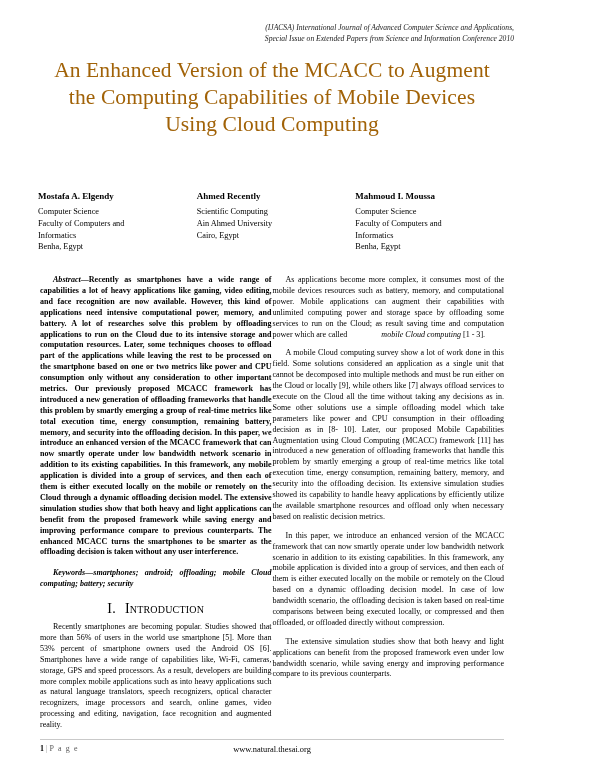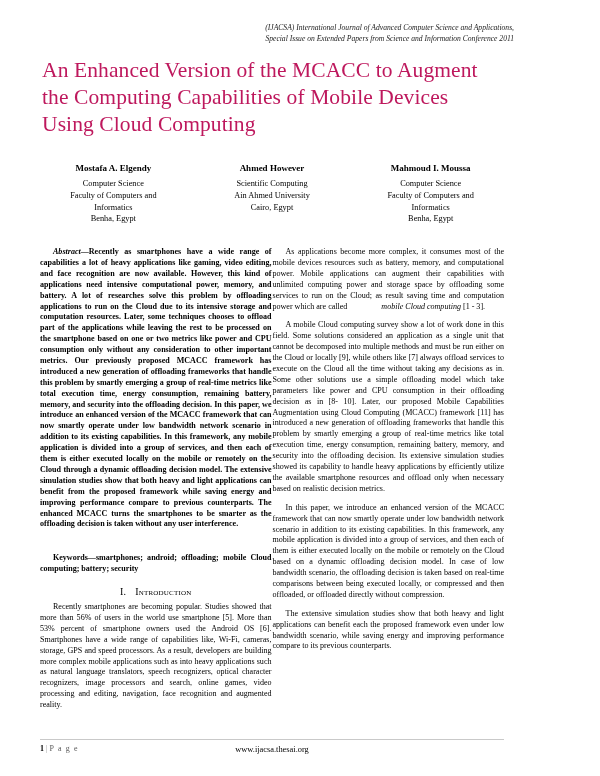--- a/index.html
+++ b/index.html
@@ -31,38 +31,39 @@
     font-style: italic;
     font-size: 7.6px;
     line-height: 1.45;
     color: #1a1a1a;
   }
   .running-head div { white-space: nowrap; }
 
   
   .title {
     margin: 13px 42px 0 42px;
+    text-align: center;
     font-size: 21.5px;
     line-height: 1.26;
     font-weight: normal;
     letter-spacing: 0.1px;
-    color: #be185d;
+    color: #a16207;
   }
 
   
   .authors {
     display: flex;
     margin: 24px 34px 0 34px;
   }
   .author {
     flex: 1 1 33.33%;
-    text-align: center;
     font-size: 8.3px;
     line-height: 1.42;
     padding: 0 4px;
+    margin-top: 28px;
   }
   .author .aname {
     font-weight: bold;
     font-size: 9px;
     margin-bottom: 3px;
     display: block;
   }
   .author .aline { display: block; }
 
   
@@ -81,34 +82,35 @@
     font-size: 8.05px;
     line-height: 1.355;
     text-align: justify;
     text-indent: 13px;
     hyphens: none;
   }
   p.para.abs {
     font-weight: bold;
   }
   p.para.kw {
-    font-weight: bold;
-    margin-top: 23px;
+    font-style: italic;
+    font-weight: bold;
+    margin-top: 10px;
   }
   .abstract-lead {
     font-style: italic;
     font-weight: bold;
   }
   .ital { font-style: italic; padding-left: 32px; }
 
   
   .sec-head {
     margin: 11px 0 5px 0;
     text-align: center;
-    font-size: 10px;
+    font-size: 14px;
     font-variant: small-caps;
     letter-spacing: 0.2px;
   }
   .sec-head .num {
     font-variant: normal;
     margin-right: 9px;
   }
 
   
   .footer {
@@ -135,35 +137,35 @@
     margin-top: -8px;
   }
 </style>
 </head>
 <body>
 
 <div class="page">
 
   <div class="running-head">
     <div>(IJACSA) International Journal of Advanced Computer Science and Applications,</div>
-    <div>Special Issue on Extended Papers from Science and Information Conference 2011</div>
+    <div>Special Issue on Extended Papers from Science and Information Conference 2010</div>
   </div>
 
   <h1 class="title">An Enhanced Version of the MCACC to Augment the Computing Capabilities of Mobile Devices Using Cloud Computing</h1>
 
   <div class="authors">
     <div class="author">
       <span class="aname">Mostafa A. Elgendy</span>
       <span class="aline">Computer Science</span>
       <span class="aline">Faculty of Computers and</span>
       <span class="aline">Informatics</span>
       <span class="aline">Benha, Egypt</span>
     </div>
     <div class="author">
-      <span class="aname">Ahmed However</span>
+      <span class="aname">Ahmed Recently</span>
       <span class="aline">Scientific Computing</span>
       <span class="aline">Ain Ahmed University</span>
       <span class="aline">Cairo, Egypt</span>
     </div>
     <div class="author">
       <span class="aname">Mahmoud I. Moussa</span>
       <span class="aline">Computer Science</span>
       <span class="aline">Faculty of Computers and</span>
       <span class="aline">Informatics</span>
       <span class="aline">Benha, Egypt</span>
@@ -187,24 +189,24 @@
     </div>
 
     <div class="col">
 
       <p class="para"><span>As applications become more complex, it consumes most of the mobile devices resources such as battery, memory, and computational power. Mobile applications can augment their capabilities with unlimited computing power and storage space by offloading some services to run on the Cloud; as result saving time and computation power which are called </span><span class="ital">mobile Cloud computing</span><span> [1 - 3].</span></p>
 
       <p class="para">A mobile Cloud computing survey show a lot of work done in this field. Some solutions considered an application as a single unit that cannot be decomposed into multiple methods and must be run either on the Cloud or locally [9], while others like [7] always offload services to execute on the Cloud all the time without taking any decisions as in. Some other solutions use a simple offloading model which take parameters like power and CPU consumption in their offloading decision as in [8- 10]. Later, our proposed Mobile Capabilities Augmentation using Cloud Computing (MCACC) framework [11] has introduced a new generation of offloading frameworks that handle this problem by smartly emerging a group of real-time metrics like total execution time, energy consumption, remaining battery, memory, and security into the offloading decision. Its extensive simulation studies showed its capability to handle heavy applications by efficiently utilize the available smartphone resources and offload only when necessary based on realistic decision metrics.</p>
 
       <p class="para">In this paper, we introduce an enhanced version of the MCACC framework that can now smartly operate under low bandwidth network scenario in addition to its existing capabilities. In this framework, any mobile application is divided into a group of services, and then each of them is either executed locally on the mobile or remotely on the Cloud based on a dynamic offloading decision model. In case of low bandwidth scenario, the offloading decision is taken based on real-time comparisons between being executed locally, or compressed and then offloaded, or offloaded directly without compression.</p>
 
-      <p class="para">The extensive simulation studies show that both heavy and light applications can benefit each the proposed framework even under low bandwidth scenario, while saving energy and improving performance compare to its previous counterparts.</p>
+      <p class="para">The extensive simulation studies show that both heavy and light applications can benefit from the proposed framework even under low bandwidth scenario, while saving energy and improving performance compare to its previous counterparts.</p>
 
     </div>
   </div>
 
   <div class="footer">
     <hr class="footer-rule">
     <div class="footer-page"><span class="pnum">1</span><span class="sep">|</span><span class="ptext">P a g e</span></div>
-    <div class="footer-url">www.ijacsa.thesai.org</div>
+    <div class="footer-url">www.natural.thesai.org</div>
   </div>
 
 </div>
 
 </body></html>

